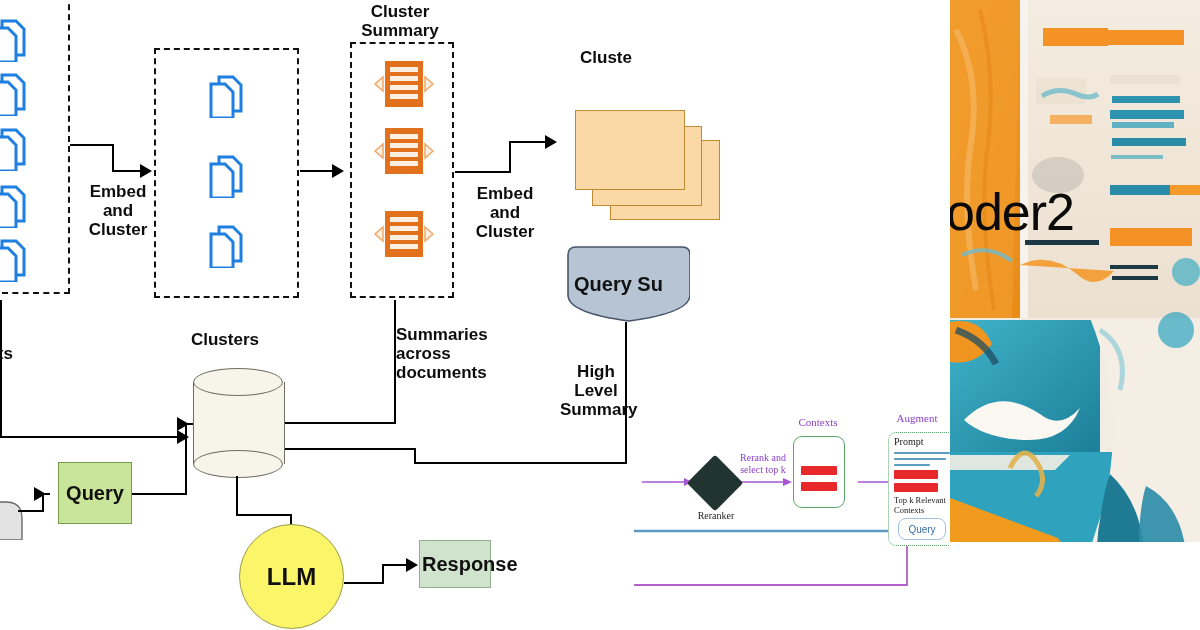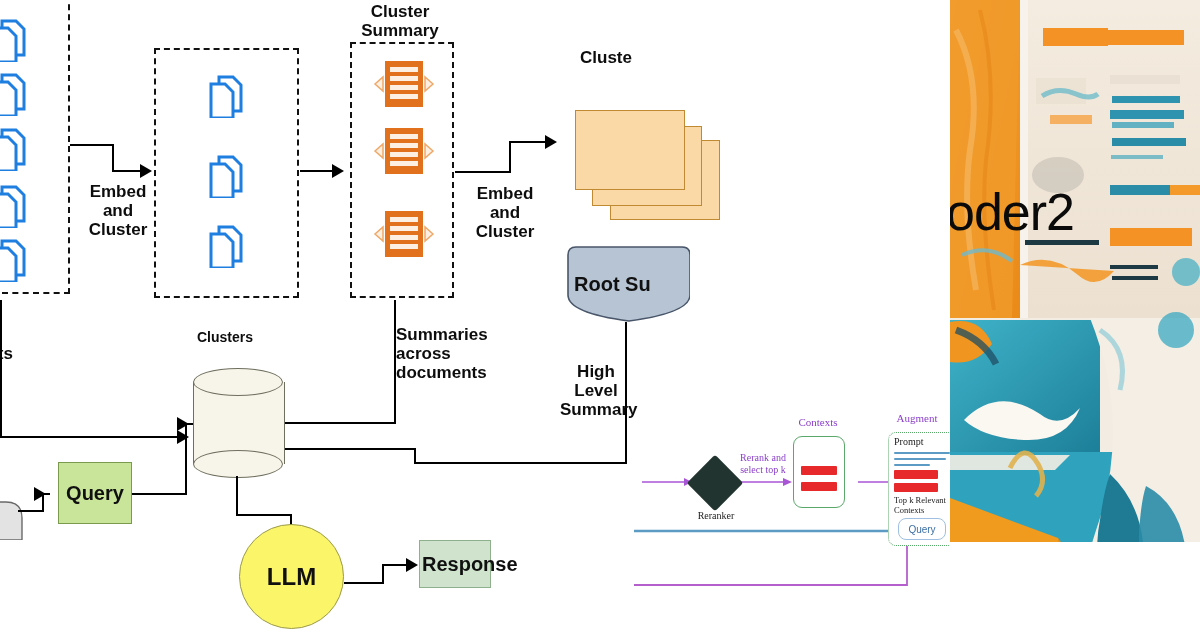--- a/index.html
+++ b/index.html
@@ -144,21 +144,21 @@
           <path d="M6 12 h14 l8 8 v26 h-22 z" fill="#fff" stroke="#1f7fe0" stroke-width="3"></path>
         </svg>
       </div>
       <div class="docicon" style="left:205px;top:222px;">
         <svg width="46" height="46" viewBox="0 0 46 46">
           <path d="M14 5 h14 l8 8 v26 h-22 z" fill="#fff" stroke="#1f7fe0" stroke-width="3"></path>
           <path d="M6 12 h14 l8 8 v26 h-22 z" fill="#fff" stroke="#1f7fe0" stroke-width="3"></path>
         </svg>
       </div>
 
-      <div class="lbl" style="left:175px;top:330px;width:100px;font-size:14px;">Clusters</div>
+      <div class="lbl" style="left:175px;top:330px;width:100px;font-size:17px;">Clusters</div>
 
       <div class="line hline" style="left:300px;top:170px;width:34px;"></div>
       <div class="arrowR" style="left:332px;top:164px;"></div>
 
       <div class="lbl" style="left:355px;top:2px;width:90px;font-size:17px;">Cluster
 Summary</div>
 
       <div class="dashbox" style="left:350px;top:42px;width:104px;height:256px;"></div>
 
       <div class="sumicon" style="left:373px;top:58px;">
@@ -213,21 +213,21 @@
       <div class="lbl" style="left:580px;top:48px;width:90px;font-size:17px;text-align:left;">Cluste</div>
 
       <div class="cluster-card" style="left:610px;top:140px;width:110px;height:80px;"></div>
       <div class="cluster-card" style="left:592px;top:126px;width:110px;height:80px;"></div>
       <div class="cluster-card" style="left:575px;top:110px;width:110px;height:80px;"></div>
 
       <div class="shield" style="left:560px;top:245px;width:130px;height:78px;">
         <svg width="130" height="78" viewBox="0 0 130 78">
           <path d="M8 10 q0 -8 8 -8 h106 q8 0 8 8 v40 q0 18 -61 26 q-61 -8 -61 -26 z" fill="#b6c4d3" stroke="#49566a" stroke-width="1.6"></path>
         </svg>
-        <div class="shtxt">Root Su</div>
+        <div class="shtxt">Query Su</div>
       </div>
 
       <div class="line vline" style="left:394px;top:300px;height:124px;"></div>
       <div class="line hline" style="left:284px;top:422px;width:112px;"></div>
       <div class="arrowL" style="left:272px;top:415px;"></div>
       <div class="lbl" style="left:396px;top:325px;width:130px;font-size:17px;text-align:left;">Summaries
 across
 documents</div>
 
       <div class="line vline" style="left:625px;top:322px;height:142px;"></div>

